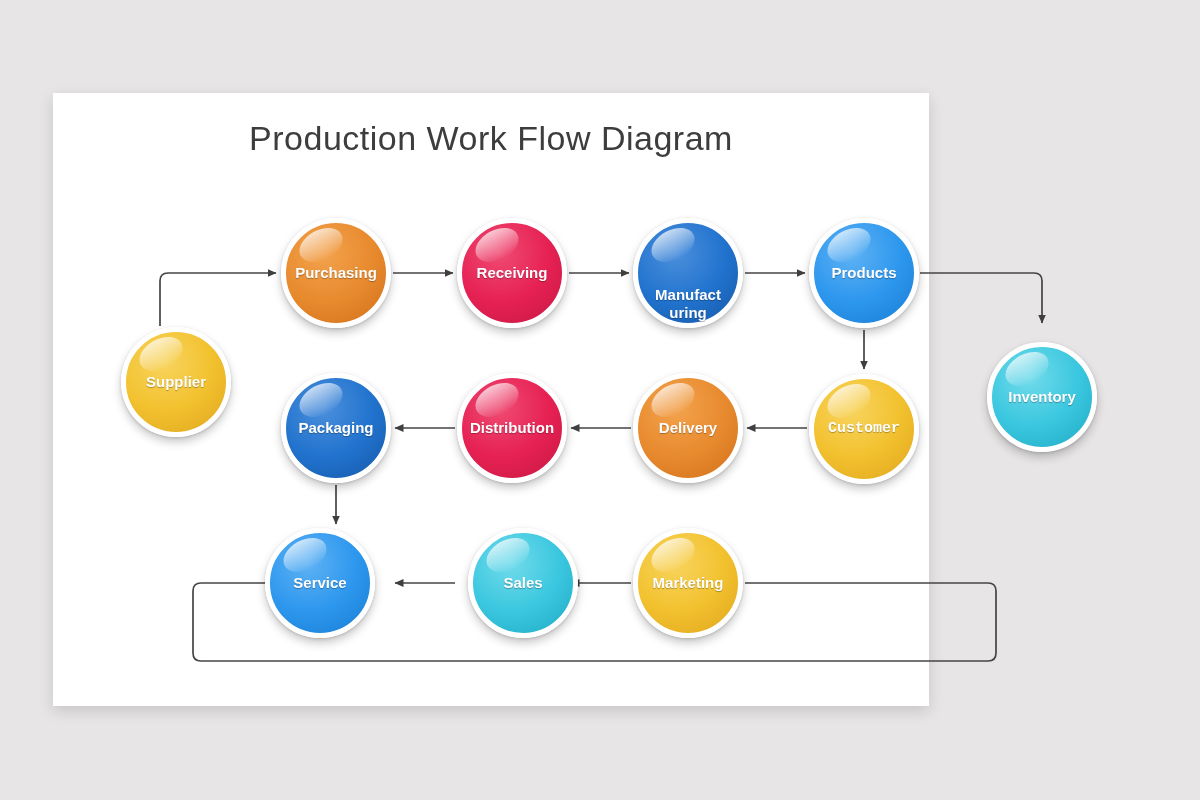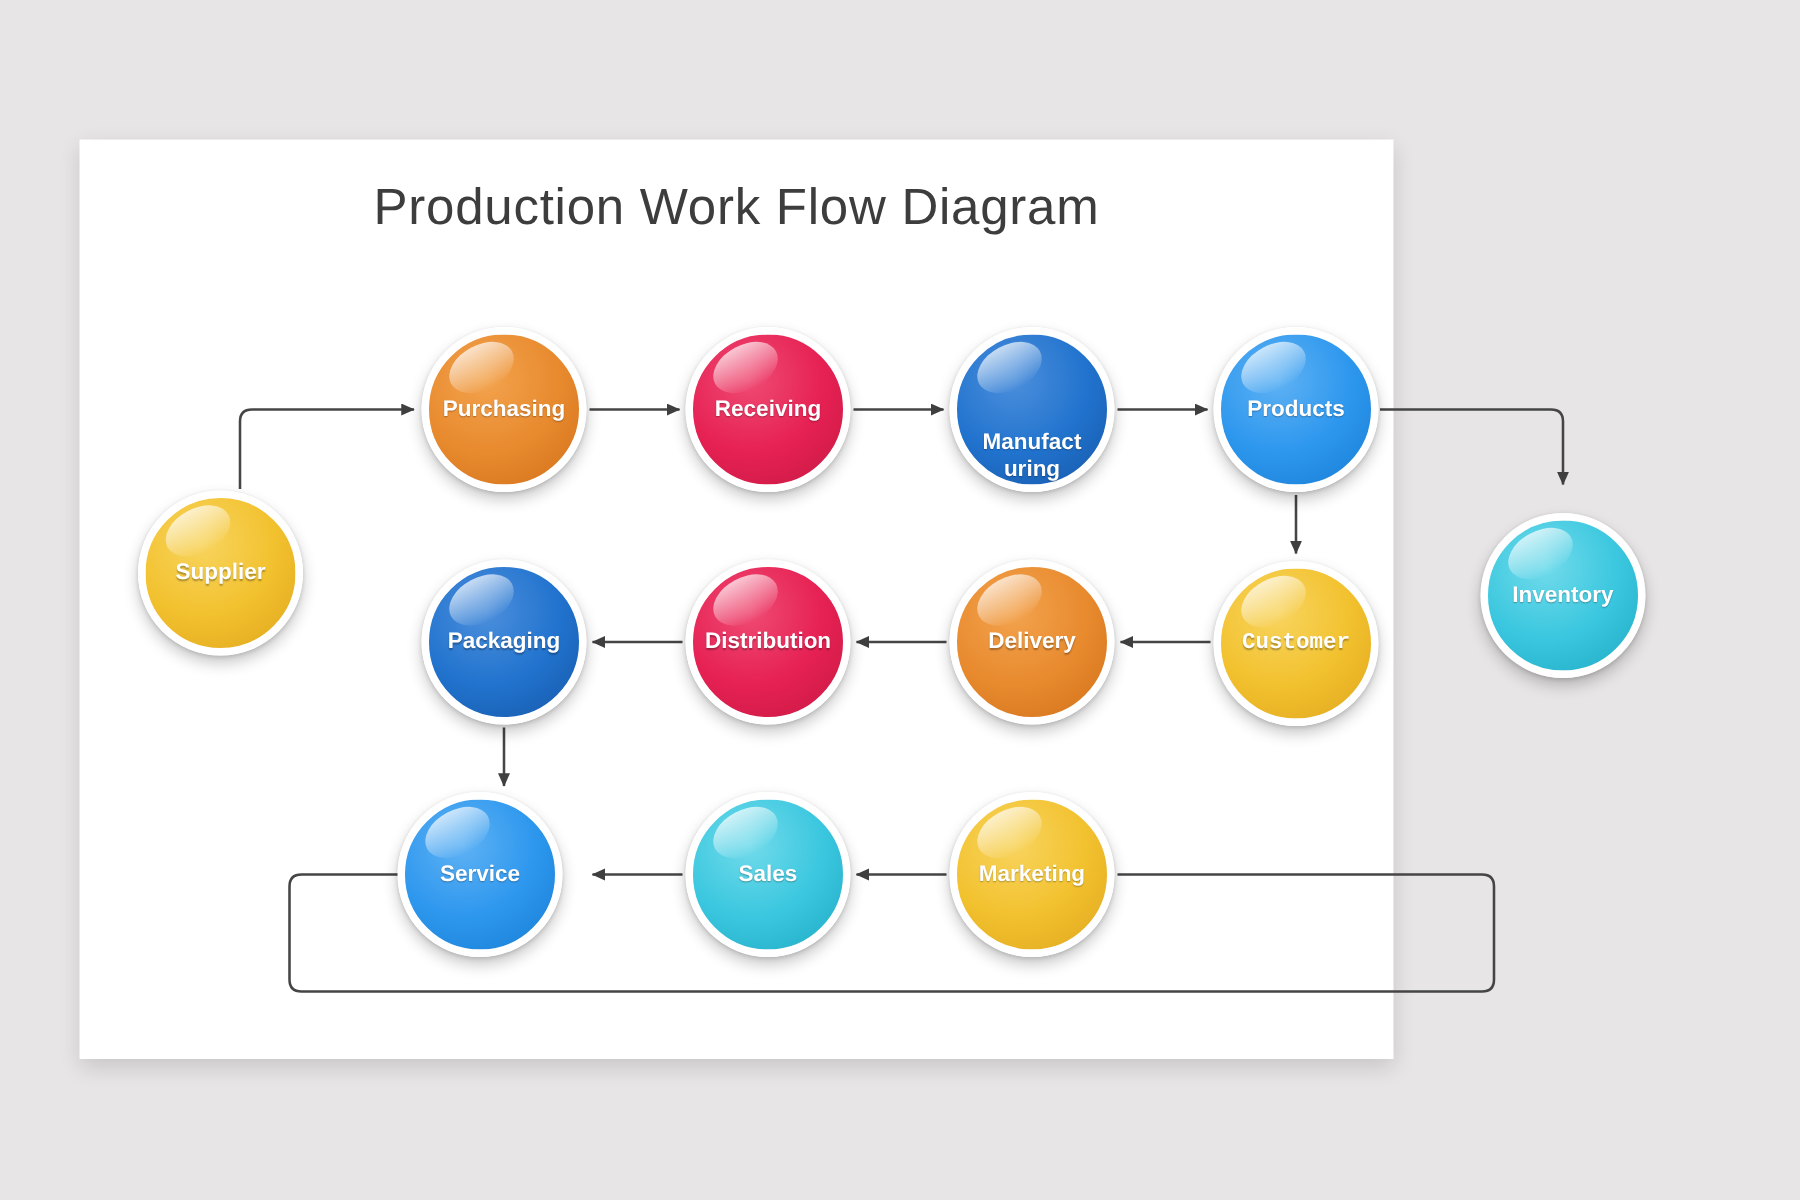--- a/index.html
+++ b/index.html
@@ -68,21 +68,21 @@
       <path d="M631,428 L571,428" fill="none" stroke="#454545" stroke-width="1.7" marker-end="url(#arrow)"></path>
       <path d="M455,428 L395,428" fill="none" stroke="#454545" stroke-width="1.7" marker-end="url(#arrow)"></path>
       <path d="M336,485 L336,524" fill="none" stroke="#454545" stroke-width="1.7" marker-end="url(#arrow)"></path>
       <path d="M631,583 L571,583" fill="none" stroke="#454545" stroke-width="1.7" marker-end="url(#arrow)"></path>
       <path d="M455,583 L395,583" fill="none" stroke="#454545" stroke-width="1.7" marker-end="url(#arrow)"></path>
       <path d="M745,583 L988,583 Q996,583 996,591 L996,653 Q996,661 988,661 L201,661 Q193,661 193,653 L193,591 Q193,583 201,583 L276,583" fill="none" stroke="#454545" stroke-width="1.7" marker-end="url(#arrow)"></path>
     </g>
 </svg>
 
 <div id="nodes">
-    <div class="node" style="left: 92px; top: 327px; background: radial-gradient(circle at 38% 30%, rgb(248, 212, 94) 0%, rgb(242, 193, 46) 52%, rgb(223, 165, 29) 100%);">
+    <div class="node" style="left: 121px; top: 327px; background: radial-gradient(circle at 38% 30%, rgb(248, 212, 94) 0%, rgb(242, 193, 46) 52%, rgb(223, 165, 29) 100%);">
       <span class="gloss"></span>
       <span class="node-label">Supplier</span>
     </div>
     <div class="node" style="left: 281px; top: 218px; background: radial-gradient(circle at 38% 30%, rgb(243, 163, 78) 0%, rgb(232, 138, 46) 52%, rgb(209, 112, 26) 100%);">
       <span class="gloss"></span>
       <span class="node-label">Purchasing</span>
     </div>
     <div class="node" style="left: 457px; top: 218px; background: radial-gradient(circle at 38% 30%, rgb(239, 75, 115) 0%, rgb(230, 33, 83) 52%, rgb(198, 24, 66) 100%);">
       <span class="gloss"></span>
       <span class="node-label">Receiving</span>
@@ -113,21 +113,21 @@
       <span class="node-label">Distribution</span>
     </div>
     <div class="node" style="left: 281px; top: 373px; background: radial-gradient(circle at 38% 30%, rgb(76, 143, 220) 0%, rgb(33, 115, 206) 52%, rgb(22, 87, 168) 100%);">
       <span class="gloss"></span>
       <span class="node-label">Packaging</span>
     </div>
     <div class="node" style="left: 265px; top: 528px; background: radial-gradient(circle at 38% 30%, rgb(95, 178, 244) 0%, rgb(45, 151, 238) 52%, rgb(23, 124, 210) 100%);">
       <span class="gloss"></span>
       <span class="node-label">Service</span>
     </div>
-    <div class="node" style="left: 457px; top: 528px; background: radial-gradient(circle at 38% 30%, rgb(114, 219, 235) 0%, rgb(58, 199, 223) 52%, rgb(31, 169, 194) 100%);">
+    <div class="node" style="left: 468px; top: 528px; background: radial-gradient(circle at 38% 30%, rgb(114, 219, 235) 0%, rgb(58, 199, 223) 52%, rgb(31, 169, 194) 100%);">
       <span class="gloss"></span>
       <span class="node-label">Sales</span>
     </div>
     <div class="node" style="left: 633px; top: 528px; background: radial-gradient(circle at 38% 30%, rgb(248, 212, 94) 0%, rgb(242, 193, 46) 52%, rgb(223, 165, 29) 100%);">
       <span class="gloss"></span>
       <span class="node-label">Marketing</span>
     </div>
   </div>
 
 </body></html>

